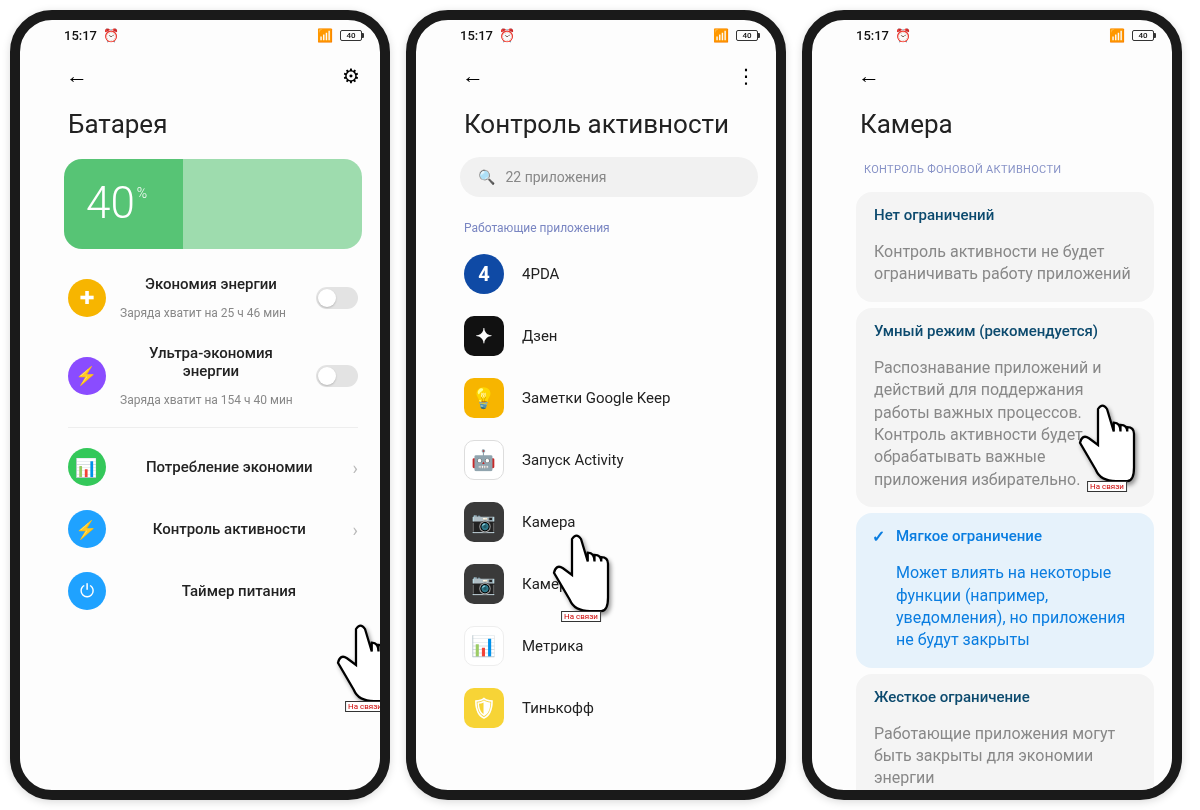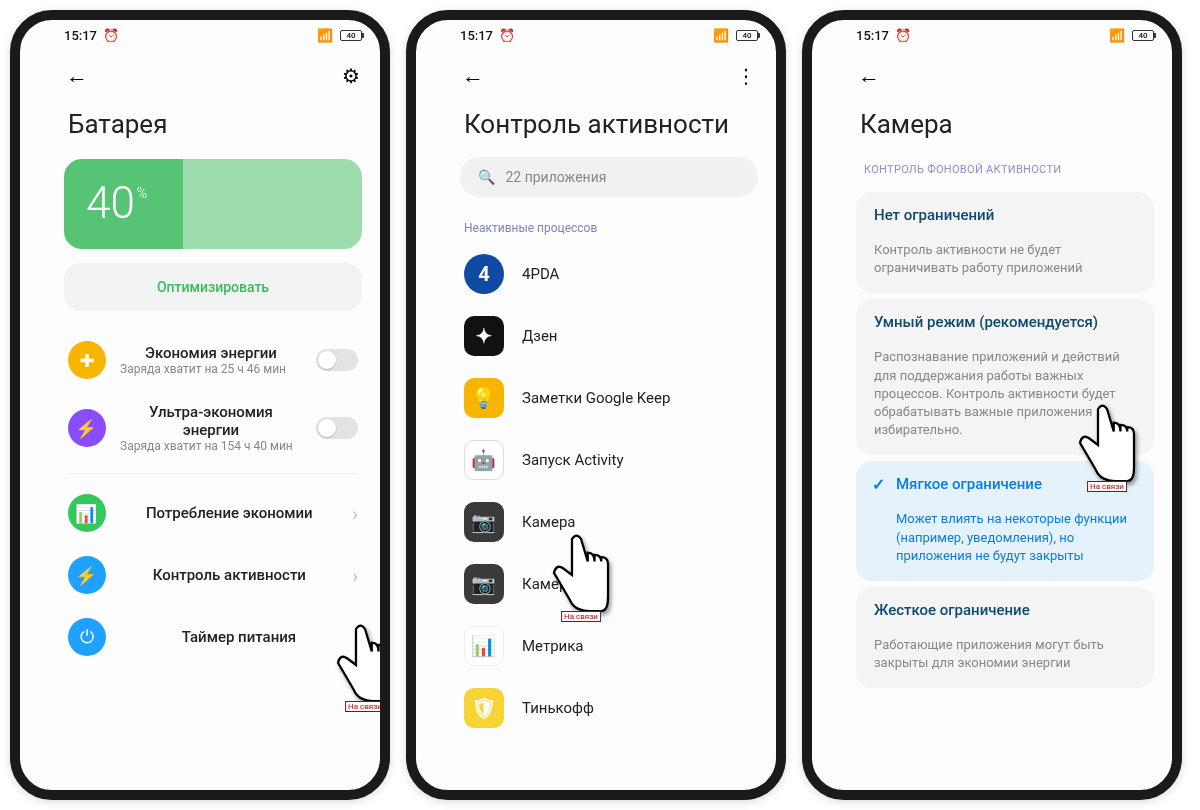--- a/index.html
+++ b/index.html
@@ -76,21 +76,21 @@
     gap: 14px;
   }
   .row .ricon {
     width: 38px; height: 38px; border-radius: 50%;
     display: flex; align-items: center; justify-content: center;
     color: #fff; font-size: 18px;
     flex-shrink: 0;
   }
   .row .rtxt { flex: 1; }
   .row .rtitle { font-size: 15px; font-weight: 500; color: #222; text-align: center; }
-  .row .rsub { font-size: 12px; color: #888; margin-top: 0; }
+  .row .rsub { font-size: 12px; color: #888; margin-top: 13px; }
   .toggle {
     width: 42px; height: 22px; border-radius: 11px; background: #e3e3e3;
     position: relative;
   }
   .toggle::after {
     content: ""; position: absolute; left: 2px; top: 2px;
     width: 18px; height: 18px; border-radius: 50%; background: #fff;
     box-shadow: 0 1px 2px rgba(0,0,0,.2);
   }
   .chev { color: #bbb; font-size: 18px; }
@@ -130,21 +130,21 @@
     background: #f4f4f4;
     border-radius: 16px;
     padding: 14px 18px 16px;
   }
   .option.selected { background: #e6f2fb; color: #0a7de0; position: relative; padding-left: 40px; }
   .option.selected::before {
     content: "✓"; position: absolute; left: 16px; top: 14px;
     color: #0a7de0; font-weight: 700;
   }
   .opt-title { font-size: 15px; font-weight: 500; margin-bottom: 4px; }
-  .opt-desc { font-size: 13px; line-height: 1.4; margin-top: 17px; }
+  .opt-desc { font-size: 16px; line-height: 1.4; margin-top: 17px; }
   .option:not(.selected) .opt-title { color: #0c4a6e; }
   .option:not(.selected) .opt-desc { color: #888; }
   
   .hand {
     position: absolute;
     width: 70px; height: 90px;
     pointer-events: none;
     z-index: 50;
     text-align: center;
   }
@@ -184,21 +184,20 @@
   </div>
   <div class="title">Батарея</div>
 
   <div class="battery-card">
     <div class="battery-pct">
       <span>40</span>
       <span class="pct">%</span>
     </div>
   </div>
 
-  <div class="opt-btn">Оптимизировать</div>
 
   <div class="row">
     <div class="ricon" style="background:#f7b500">✚</div>
     <div class="rtxt">
       <div class="rtitle">Экономия энергии</div>
       <div class="rsub">Заряда хватит на 25 ч 46 мин</div>
     </div>
     <div class="toggle"></div>
   </div>
   <div class="row">
@@ -256,21 +255,21 @@
     <div class="back-arrow">←</div>
     <div class="dots">⋮</div>
   </div>
   <div class="title">Контроль активности</div>
 
   <div class="search">
     <span>🔍</span>
     <span>22 приложения</span>
   </div>
 
-  <div class="section-label">Неактивные процессов</div>
+  <div class="section-label">Работающие приложения</div>
 
   <div class="app-row">
     <div class="app-icon" style="background:#0f4aa5;border-radius:50%">
         <span>4</span>
       </div>
     <div class="app-name">4PDA</div>
   </div>
   <div class="app-row">
     <div class="app-icon" style="background:#111">
         <span>✦</span>

